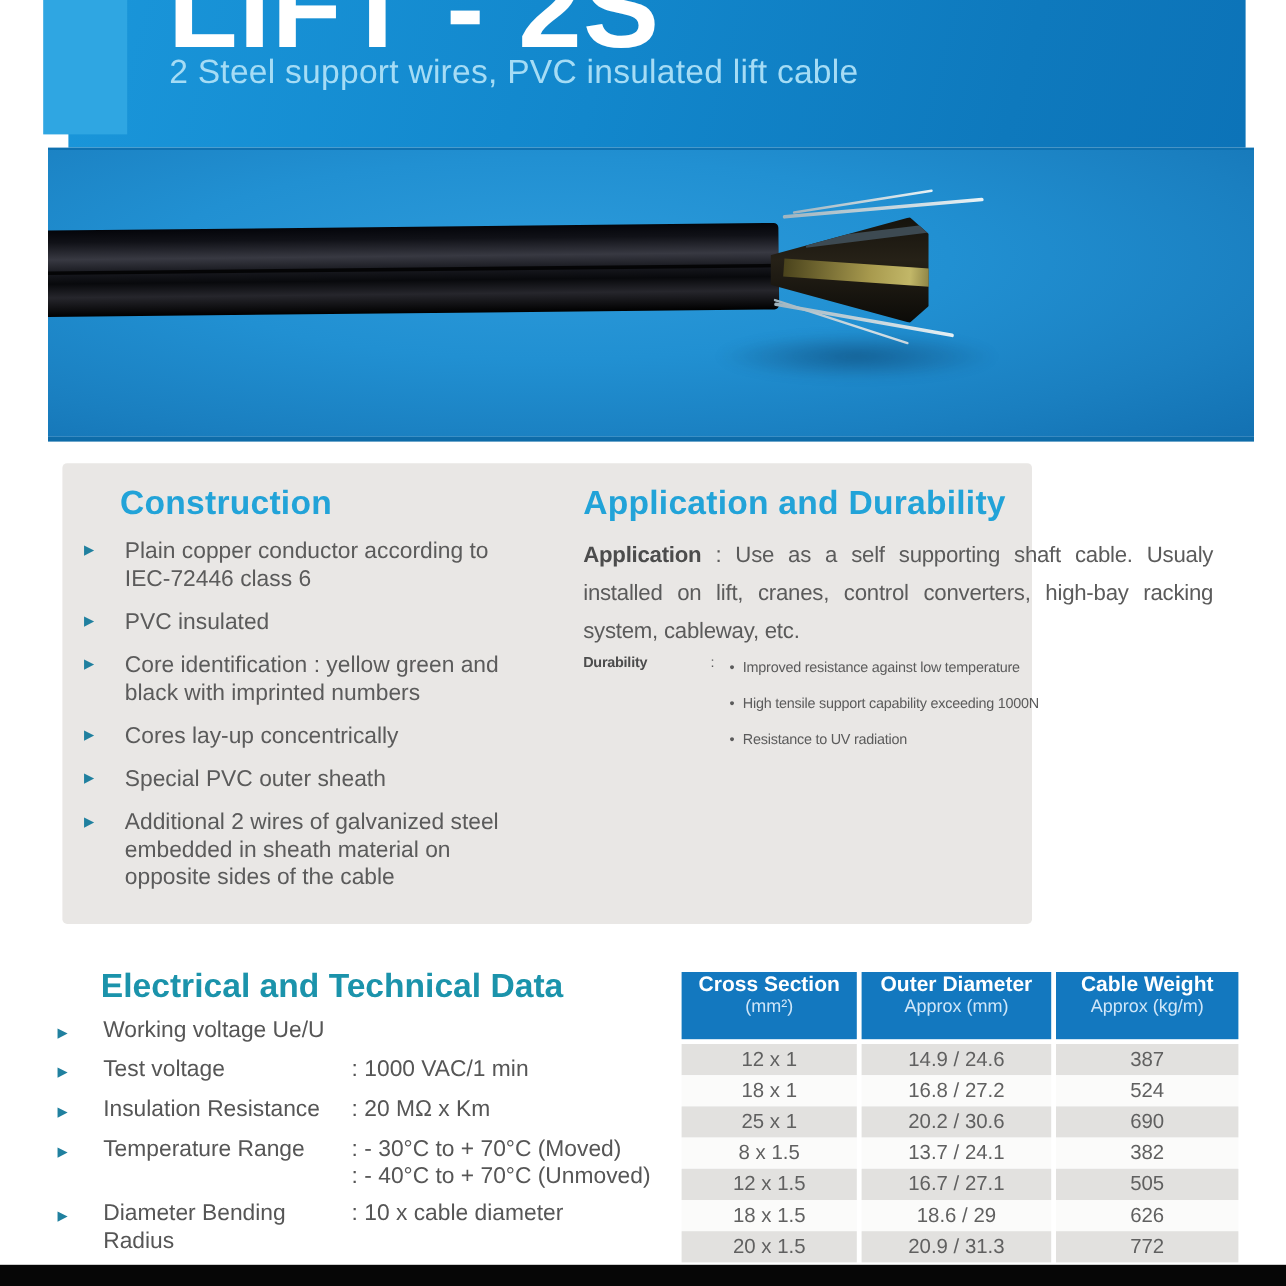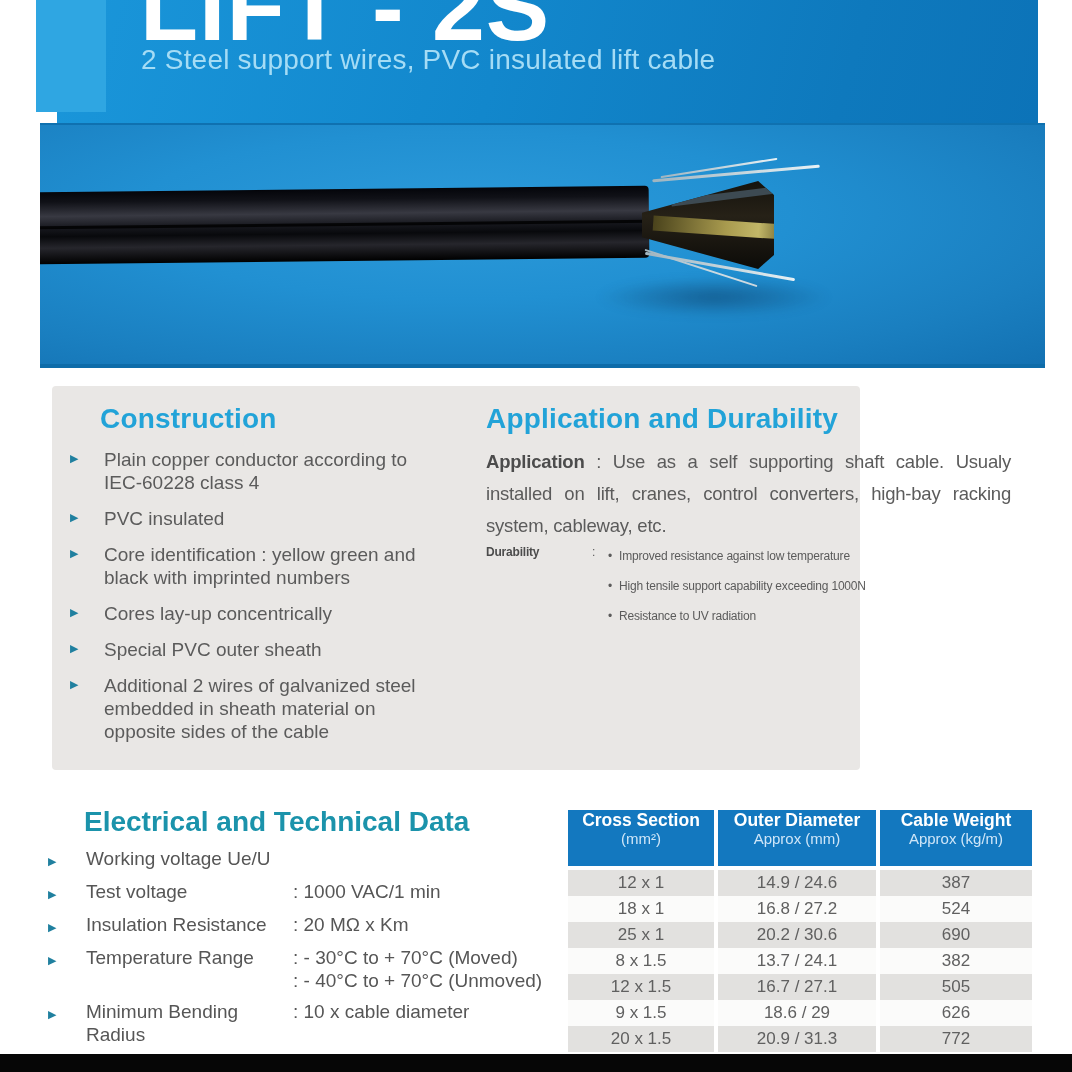--- a/index.html
+++ b/index.html
@@ -123,21 +123,21 @@
     <div class="steel-wire wire-b2"></div>
     <div class="cable-reflection"></div>
   </div>
 
   <div class="info-panel">
 
     <h2 class="section-heading construction-heading">Construction</h2>
     <div class="construction-list">
       <div class="bullet-item">
         <span class="arrow">▶</span>
-        <span class="bullet-text">Plain copper conductor according to IEC-60228 class 4</span>
+        <span class="bullet-text">Plain copper conductor according to IEC-72446 class 6</span>
       </div>
       <div class="bullet-item">
         <span class="arrow">▶</span>
         <span class="bullet-text">PVC insulated</span>
       </div>
       <div class="bullet-item">
         <span class="arrow">▶</span>
         <span class="bullet-text">Core identification : yellow green and black with imprinted numbers</span>
       </div>
       <div class="bullet-item">
@@ -188,21 +188,21 @@
     <div class="elec-row">
       <span class="arrow">▶</span>
       <span class="elec-label">Temperature Range</span>
       <span class="elec-value">
         <span>: - 30°C to + 70°C (Moved)</span>
         <span>: - 40°C to + 70°C (Unmoved)</span>
       </span>
     </div>
     <div class="elec-row elec-last">
       <span class="arrow">▶</span>
-      <span class="elec-label">Minimum Bending Radius</span>
+      <span class="elec-label">Diameter Bending Radius</span>
       <span class="elec-value">: 10 x cable diameter</span>
     </div>
   </div>
 
   <div class="spec-table">
     <div class="tbl-head">
       <div class="tbl-head-cell">
         <span class="th-line1">Cross Section</span>
         <span class="th-line2">(mm²)</span>
       </div>
@@ -235,21 +235,21 @@
         <span class="tbl-cell">8 x 1.5</span>
         <span class="tbl-cell">13.7 / 24.1</span>
         <span class="tbl-cell">382</span>
       </div>
       <div class="tbl-row striped">
         <span class="tbl-cell">12 x 1.5</span>
         <span class="tbl-cell">16.7 / 27.1</span>
         <span class="tbl-cell">505</span>
       </div>
       <div class="tbl-row">
-        <span class="tbl-cell">9 x 1.5</span>
+        <span class="tbl-cell">18 x 1.5</span>
         <span class="tbl-cell">18.6 / 29</span>
         <span class="tbl-cell">626</span>
       </div>
       <div class="tbl-row striped">
         <span class="tbl-cell">20 x 1.5</span>
         <span class="tbl-cell">20.9 / 31.3</span>
         <span class="tbl-cell">772</span>
       </div>
     </div>
   </div>

